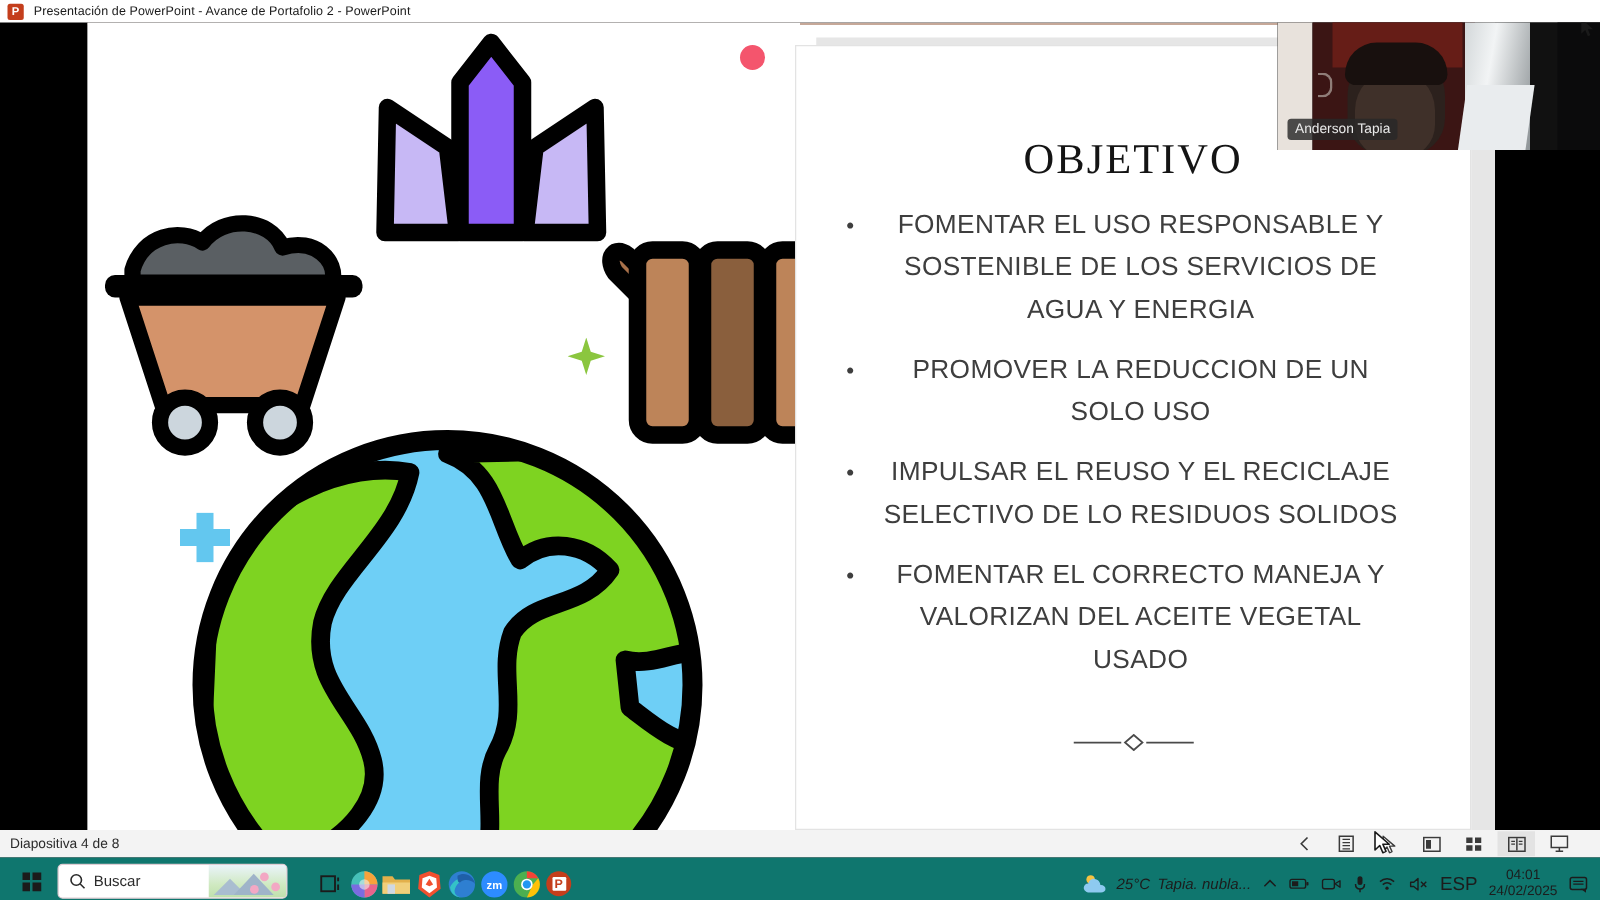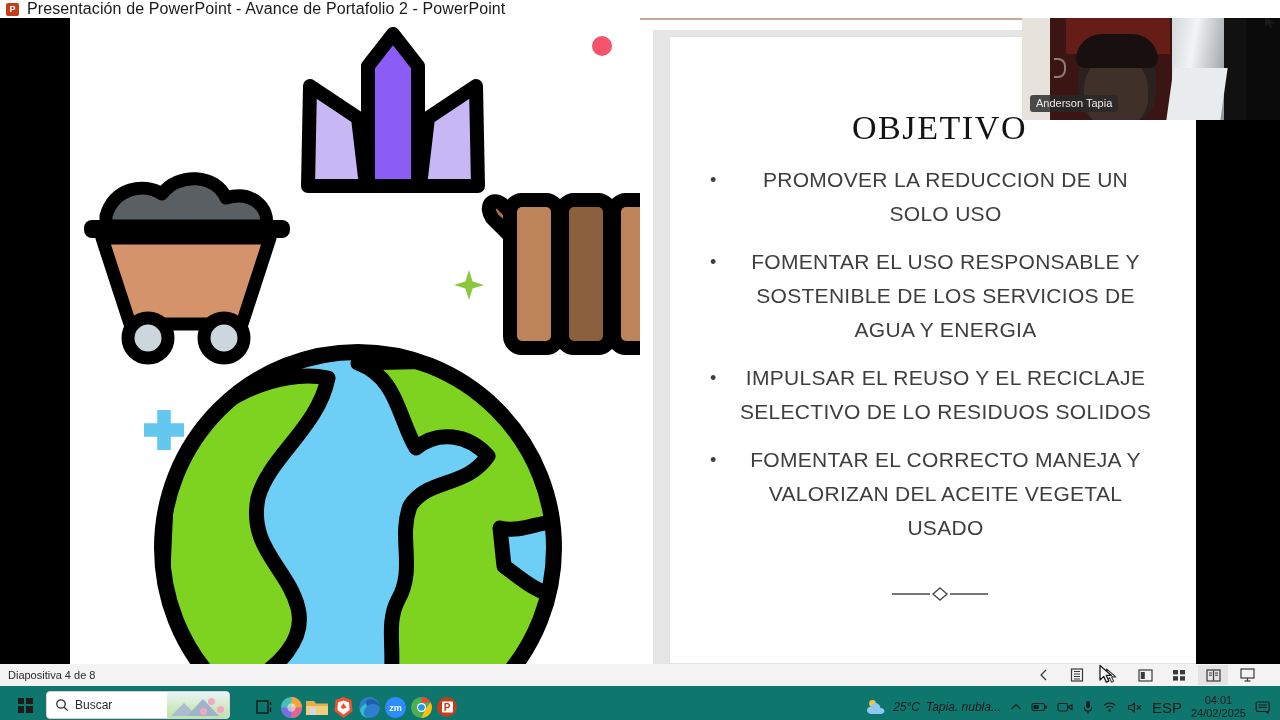--- a/index.html
+++ b/index.html
@@ -29,21 +29,21 @@
     width: 13px; height: 13px;
     border-radius: 2px;
     background: #c43e1c;
     color: #fff;
     font-size: 9px; font-weight: bold;
     display: flex; align-items: center; justify-content: center;
     margin-right: 8px;
     flex: 0 0 auto;
   }
   #titlebar-text {
-    font-size: 16px;
+    font-size: 10px;
     color: #1a1a1a;
     white-space: nowrap;
     letter-spacing: .1px;
   }
 
   
   #stage {
     position: absolute; left: 0; top: 18px;
     width: 1280px; height: 646px;
     background: #000;
@@ -72,21 +72,21 @@
 
   
   #card-bg {
     position: absolute;
     left: 583px; top: 12px;
     width: 543px; height: 634px;
     background: #e6e6e6;
   }
   #card {
     position: absolute;
-    left: 599px; top: 18px;
+    left: 566px; top: 18px;
     width: 541px; height: 628px;
     background: #ffffff;
     border: 1px solid #e3e3e3;
     box-sizing: border-box;
   }
   #card-inner {
     position: absolute;
     left: 0; top: 0; right: 0; bottom: 0;
     padding: 72px 32px 0 32px;
     box-sizing: border-box;
@@ -418,22 +418,22 @@
 
         <div class="deco" id="sparkle-green"></div>
         <div class="deco" id="cross-blue"></div>
       </div>
 
       <div id="card-bg"></div>
       <div id="card">
         <div id="card-inner">
           <h1 id="slide-title">OBJETIVO</h1>
           <ul id="bullets">
+            <li>FOMENTAR EL USO RESPONSABLE Y SOSTENIBLE DE LOS SERVICIOS DE AGUA Y ENERGIA</li>
             <li>PROMOVER LA REDUCCION DE UN SOLO USO</li>
-            <li>FOMENTAR EL USO RESPONSABLE Y SOSTENIBLE DE LOS SERVICIOS DE AGUA Y ENERGIA</li>
             <li>IMPULSAR EL REUSO Y EL RECICLAJE SELECTIVO DE LO RESIDUOS SOLIDOS</li>
             <li>FOMENTAR EL CORRECTO MANEJA Y VALORIZAN DEL ACEITE VEGETAL USADO</li>
           </ul>
           <svg id="ornament" viewBox="0 0 100 14">
             <line x1="2" y1="7" x2="40" y2="7" stroke="#4a4a4a" stroke-width="1.4"></line>
             <line x1="60" y1="7" x2="98" y2="7" stroke="#4a4a4a" stroke-width="1.4"></line>
             <path d="M50 1 L57 7 L50 13 L43 7 Z" fill="none" stroke="#4a4a4a" stroke-width="1.4"></path>
           </svg>
         </div>
       </div>

